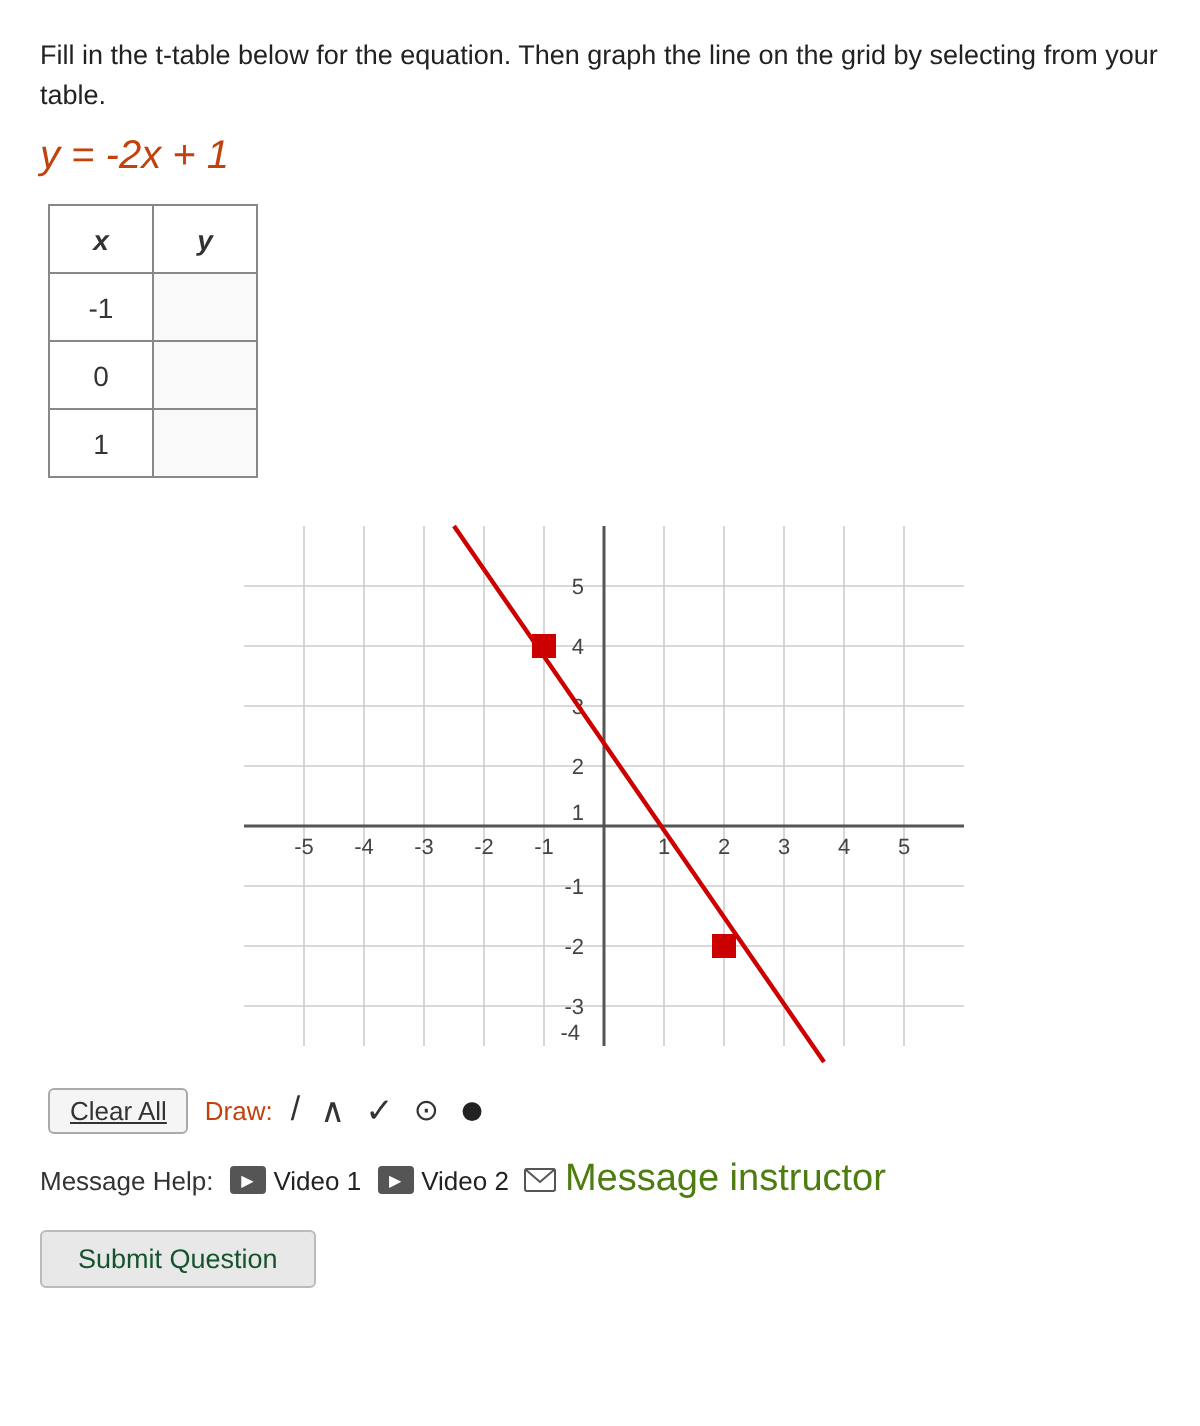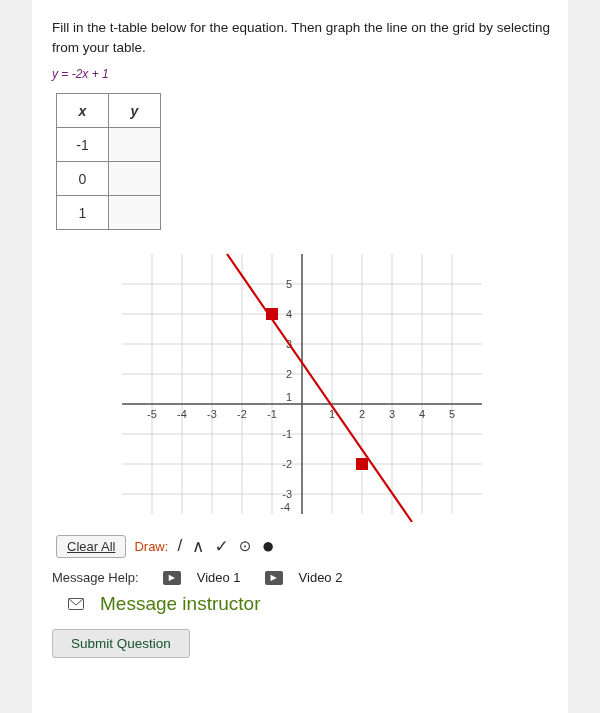--- a/index.html
+++ b/index.html
@@ -5,35 +5,35 @@
     * { box-sizing: border-box; margin: 0; padding: 0; }
     body {
       font-family: Arial, sans-serif;
       background: #f0f0f0;
       display: flex;
       justify-content: center;
       align-items: flex-start;
       min-height: 100vh;
     }
     .page {
-      width: 536px;
+      width: 600px;
       min-height: 713px;
       background: #fff;
       padding: 18px 16px 18px 20px;
       position: relative;
     }
     .instructions {
       font-size: 13.5px;
       color: #222;
       line-height: 1.45;
       margin-bottom: 10px;
     }
     .equation {
-      font-size: 12px;
-      color: #701a75;
+      font-size: 20px;
+      color: #c2410c;
       margin-bottom: 12px;
       font-style: italic;
     }
     
     .t-table {
       border-collapse: collapse;
       margin-bottom: 14px;
       margin-left: 4px;
     }
     .t-table th, .t-table td {
@@ -112,24 +112,23 @@
       color: #333;
       margin-bottom: 14px;
       flex-wrap: wrap;
     }
     .question-help .help-label {
       font-weight: normal;
     }
     .help-item {
       display: flex;
       align-items: center;
-      gap: 16px;
+      gap: 4px;
       color: #222;
       font-size: 13px;
-      margin-left: 16px;
     }
     .help-item .play-icon {
       width: 18px;
       height: 14px;
       background: #555;
       border-radius: 2px;
       display: inline-flex;
       align-items: center;
       justify-content: center;
     }

